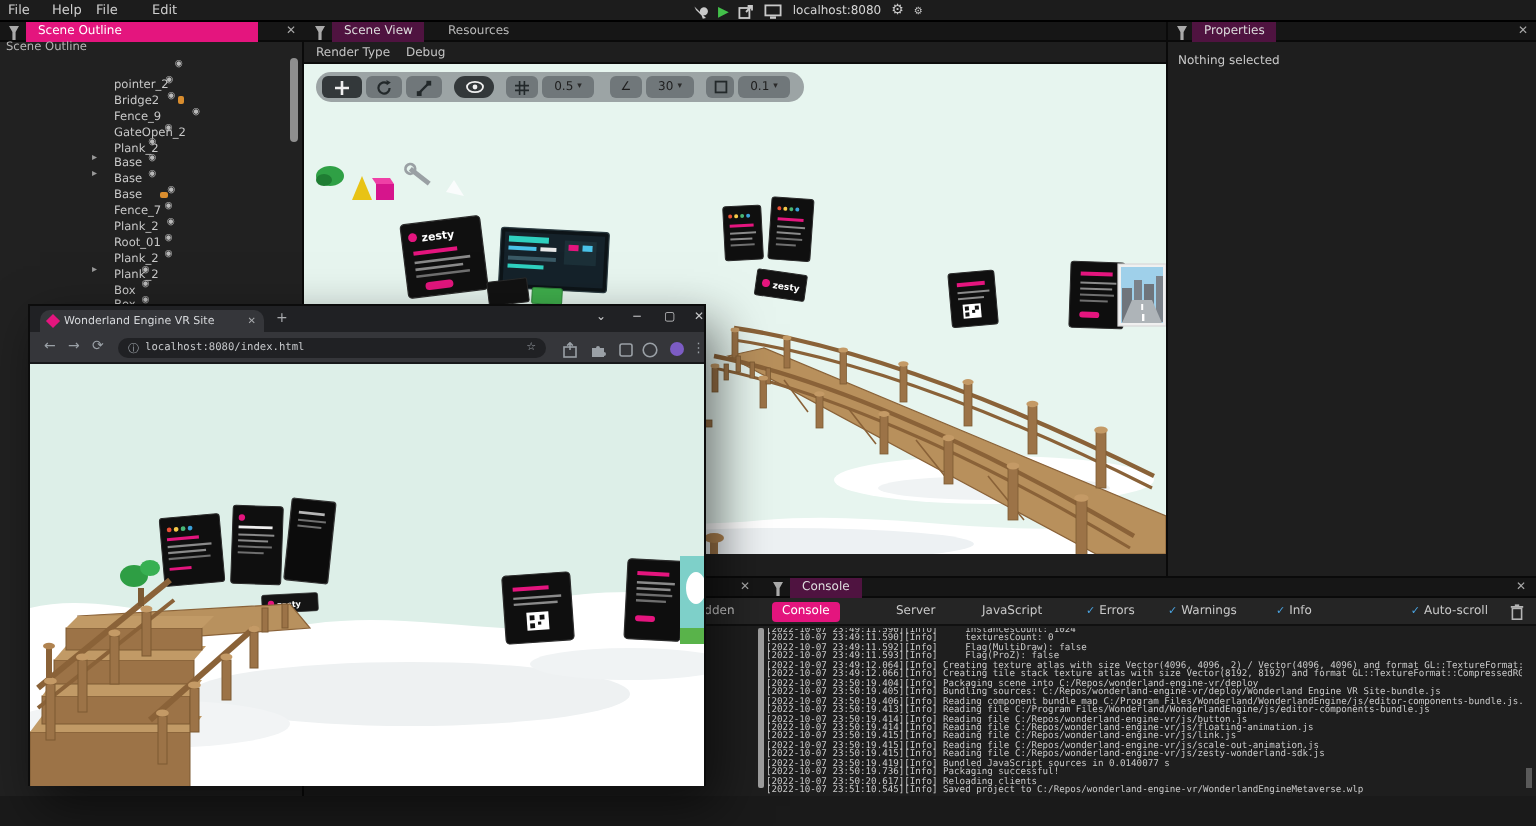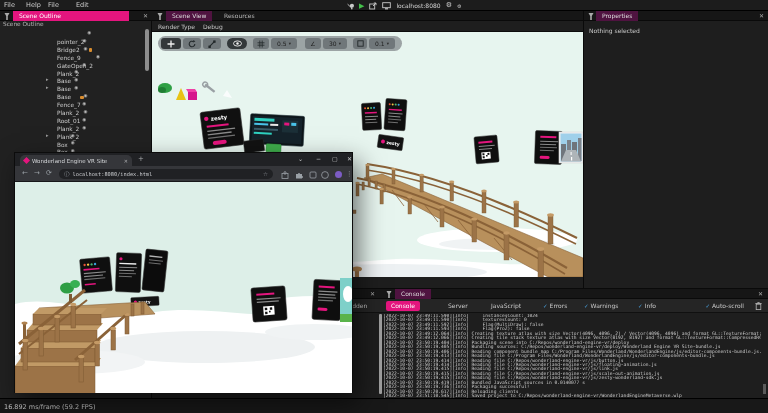--- a/index.html
+++ b/index.html
@@ -455,23 +455,20 @@
         <div class="logline">[2022-10-07 23:50:19.415][Info] Reading file C:/Repos/wonderland-engine-vr/js/scale-out-animation.js</div>
         <div class="logline">[2022-10-07 23:50:19.415][Info] Reading file C:/Repos/wonderland-engine-vr/js/zesty-wonderland-sdk.js</div>
         <div class="logline">[2022-10-07 23:50:19.419][Info] Bundled JavaScript sources in 0.0140077 s</div>
         <div class="logline">[2022-10-07 23:50:19.736][Info] Packaging successful!</div>
         <div class="logline">[2022-10-07 23:50:20.617][Info] Reloading clients</div>
         <div class="logline">[2022-10-07 23:51:10.545][Info] Saved project to C:/Repos/wonderland-engine-vr/WonderlandEngineMetaverse.wlp</div>
       </div>
     <div id="log-scroll-r"></div>
   </div>
 
-  <div class="abs" id="statusbar">
-    <span id="status-text">16.892 ms/frame (59.2 FPS)</span>
-  </div>
 
   <div class="abs" id="browser">
     <div id="br-titlebar">
       <div id="br-tab">
         <span class="favicon"></span>
         <span id="br-tab-title">Wonderland Engine VR Site</span>
         <span class="br-tab-x">✕</span>
       </div>
       <span id="br-newtab">+</span>
       <span class="wctl" style="left:283px">⌄</span>

